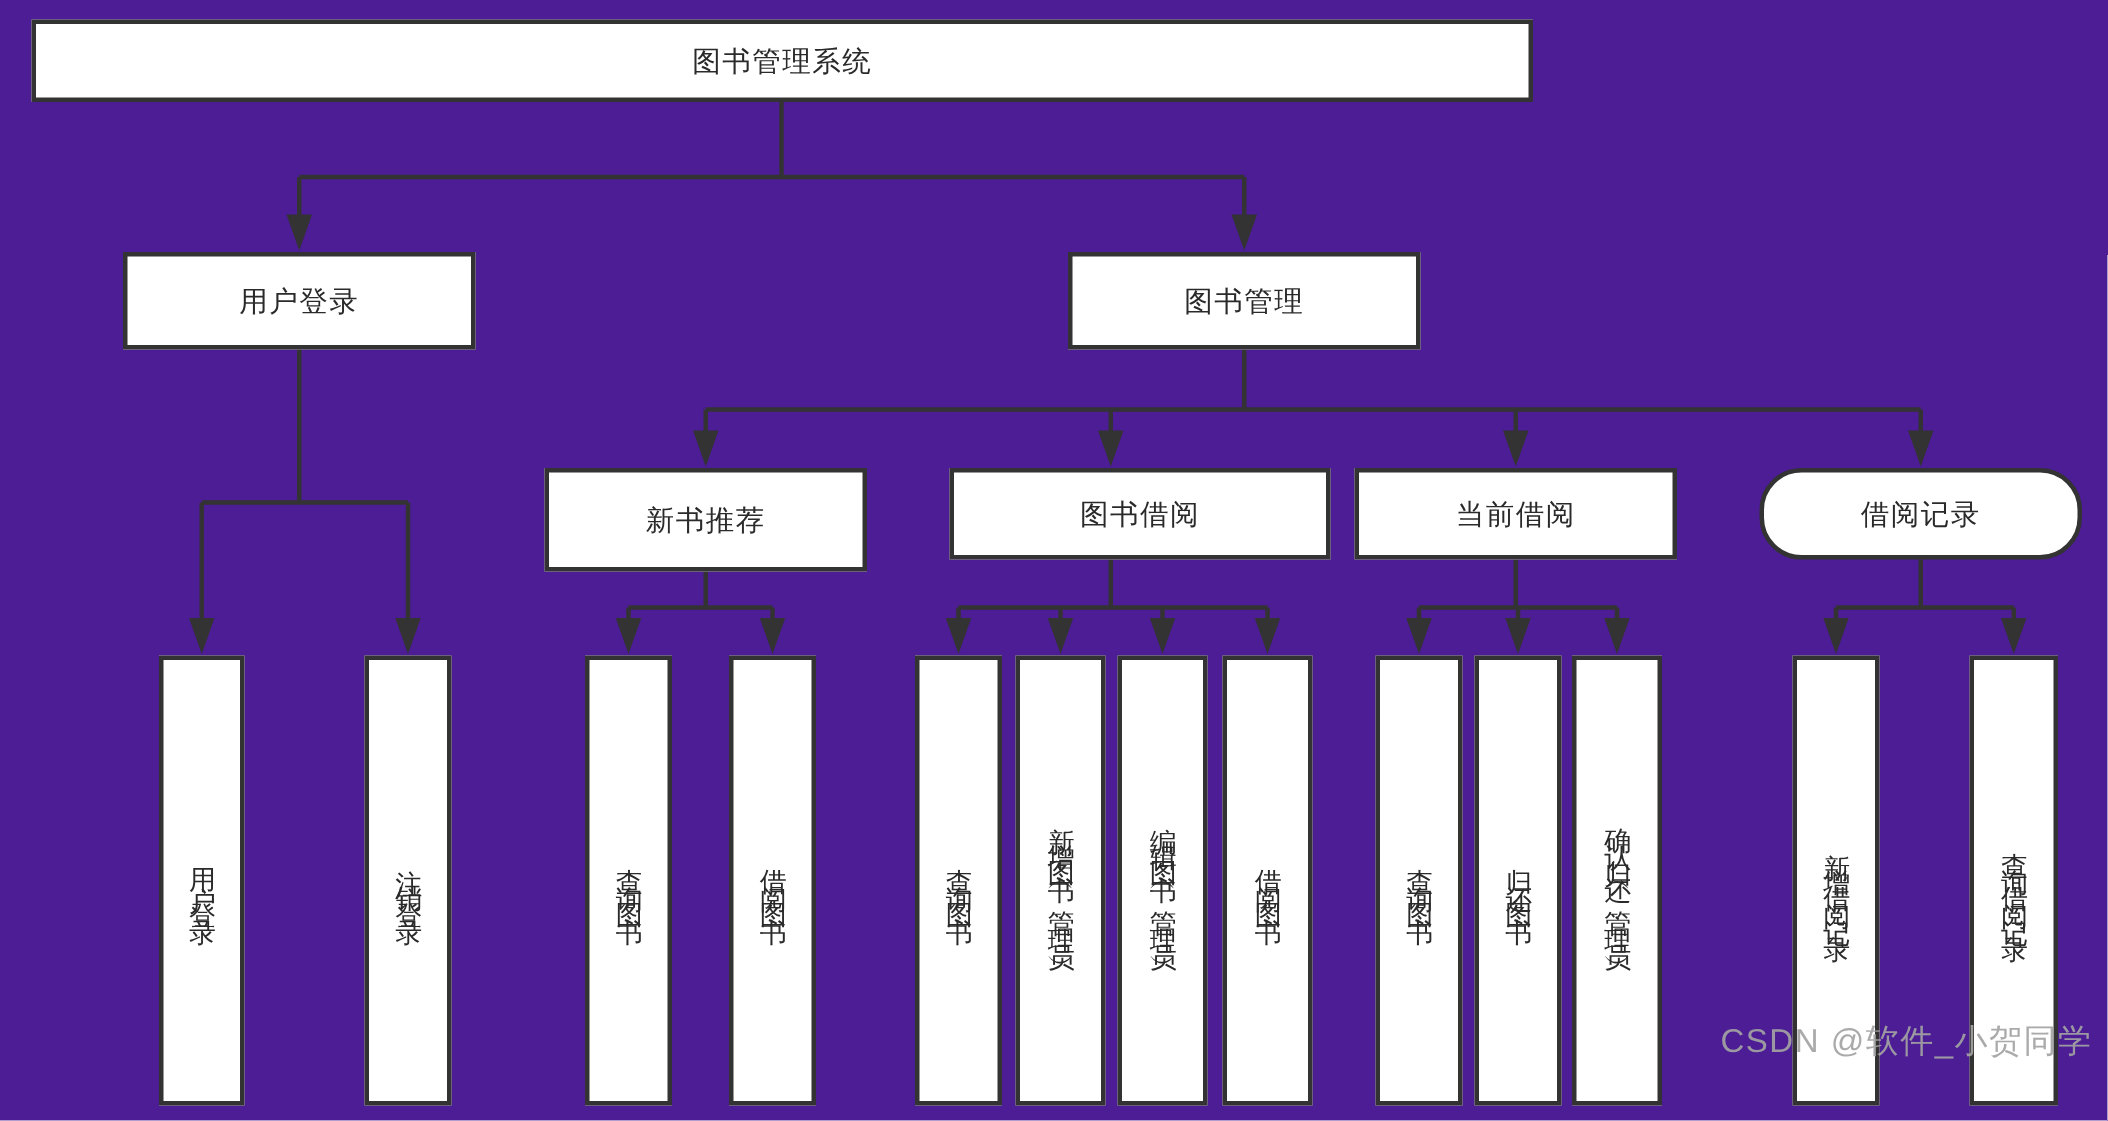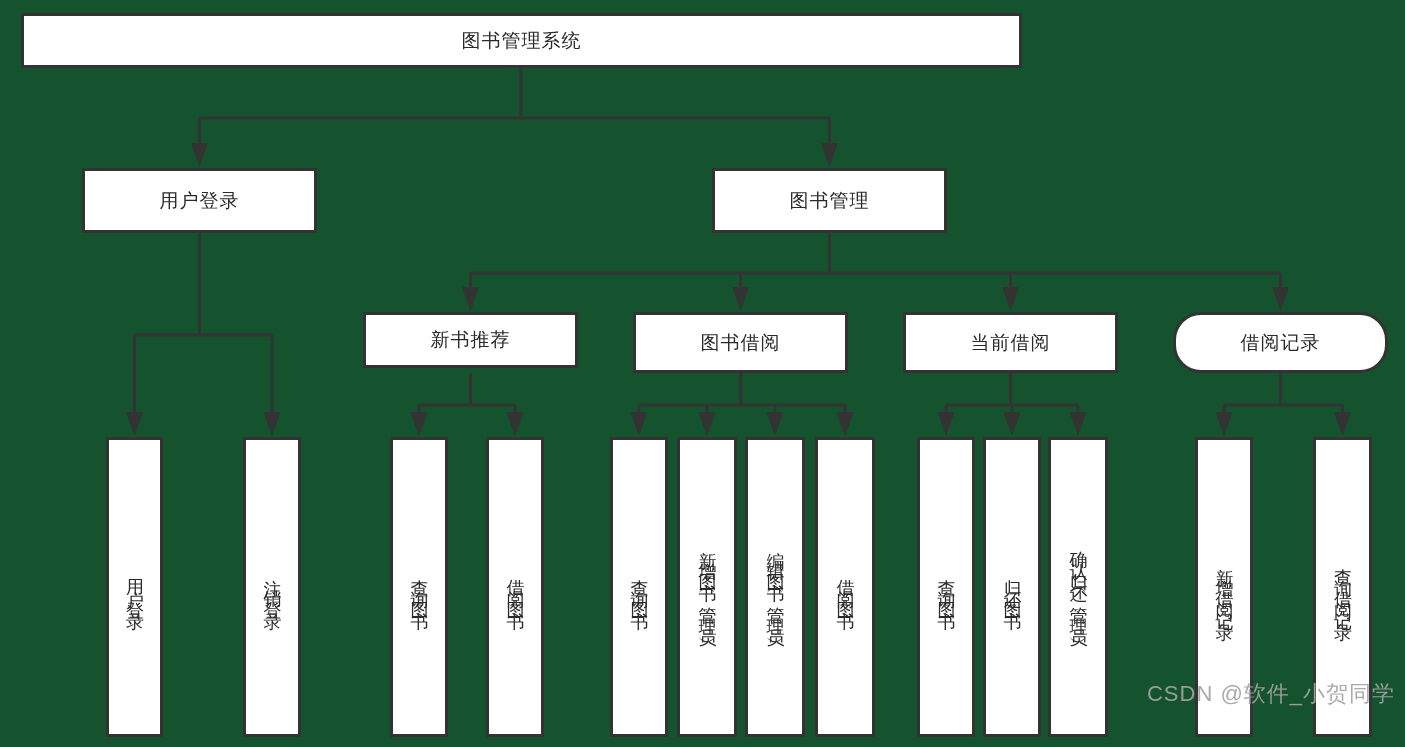--- a/index.html
+++ b/index.html
@@ -1,19 +1,19 @@
 <!DOCTYPE html>
 <html><head>
 <meta charset="utf-8">
 <style>
   html,body{margin:0;padding:0;background:#ffffff;}
   #canvas{
     position:relative;
     width:1405px;height:747px;
-    background:#14532d;
+    background:#4c1d95;
     overflow:hidden;
     font-family:"Liberation Sans", sans-serif;
   }
   #connectors{position:absolute;left:0;top:0;width:1405px;height:747px;}
   .box{
     position:absolute;
     box-sizing:border-box;
     border:3px solid #333333;
     background:#ffffff;
     display:flex;
@@ -86,24 +86,24 @@
     <span>图书管理系统</span>
   </div>
 
   <div class="box hbox" style="left:82px;top:168px;width:235px;">
     <span>用户登录</span>
   </div>
   <div class="box hbox" style="left:712px;top:168px;width:235px;text-align:center;">
     <span>图书管理</span>
   </div>
 
-  <div class="box hbox" style="left:363px;top:312px;width:215px;height:56px;font-family:Liberation Mono, monospace;">
+  <div class="box hbox" style="left:363px;top:312px;width:215px;height:69px;font-family:Liberation Mono, monospace;">
     <span>新书推荐</span>
   </div>
-  <div class="box hbox" style="left:633px;top:312px;width:215px;height:61px;">
+  <div class="box hbox" style="left:633px;top:312px;width:254px;height:61px;">
     <span>图书借阅</span>
   </div>
   <div class="box hbox" style="left:903px;top:312px;width:215px;height:61px;font-family:Liberation Serif, serif;">
     <span>当前借阅</span>
   </div>
   <div class="box hbox" style="left:1173px;top:312px;width:215px;height:61px;border-radius:28px;">
     <span>借阅记录</span>
   </div>
 
   <div class="box vbox" style="left:106px;width:57px;">

